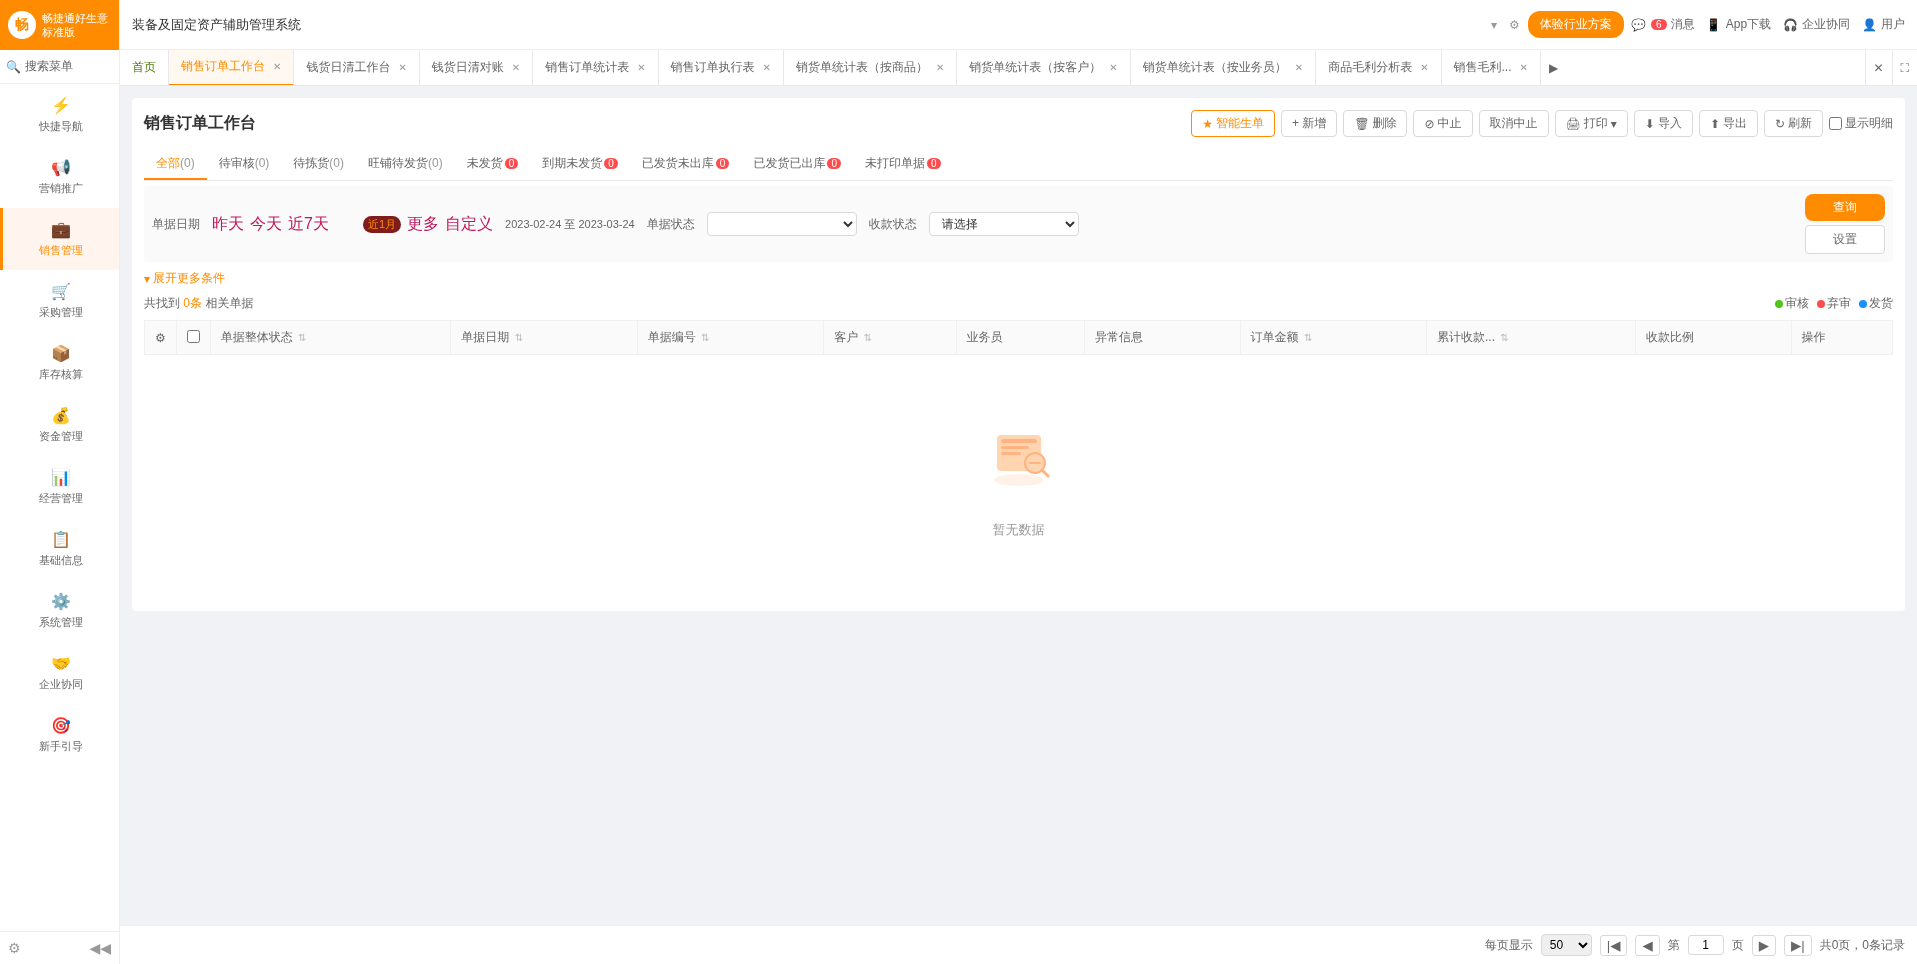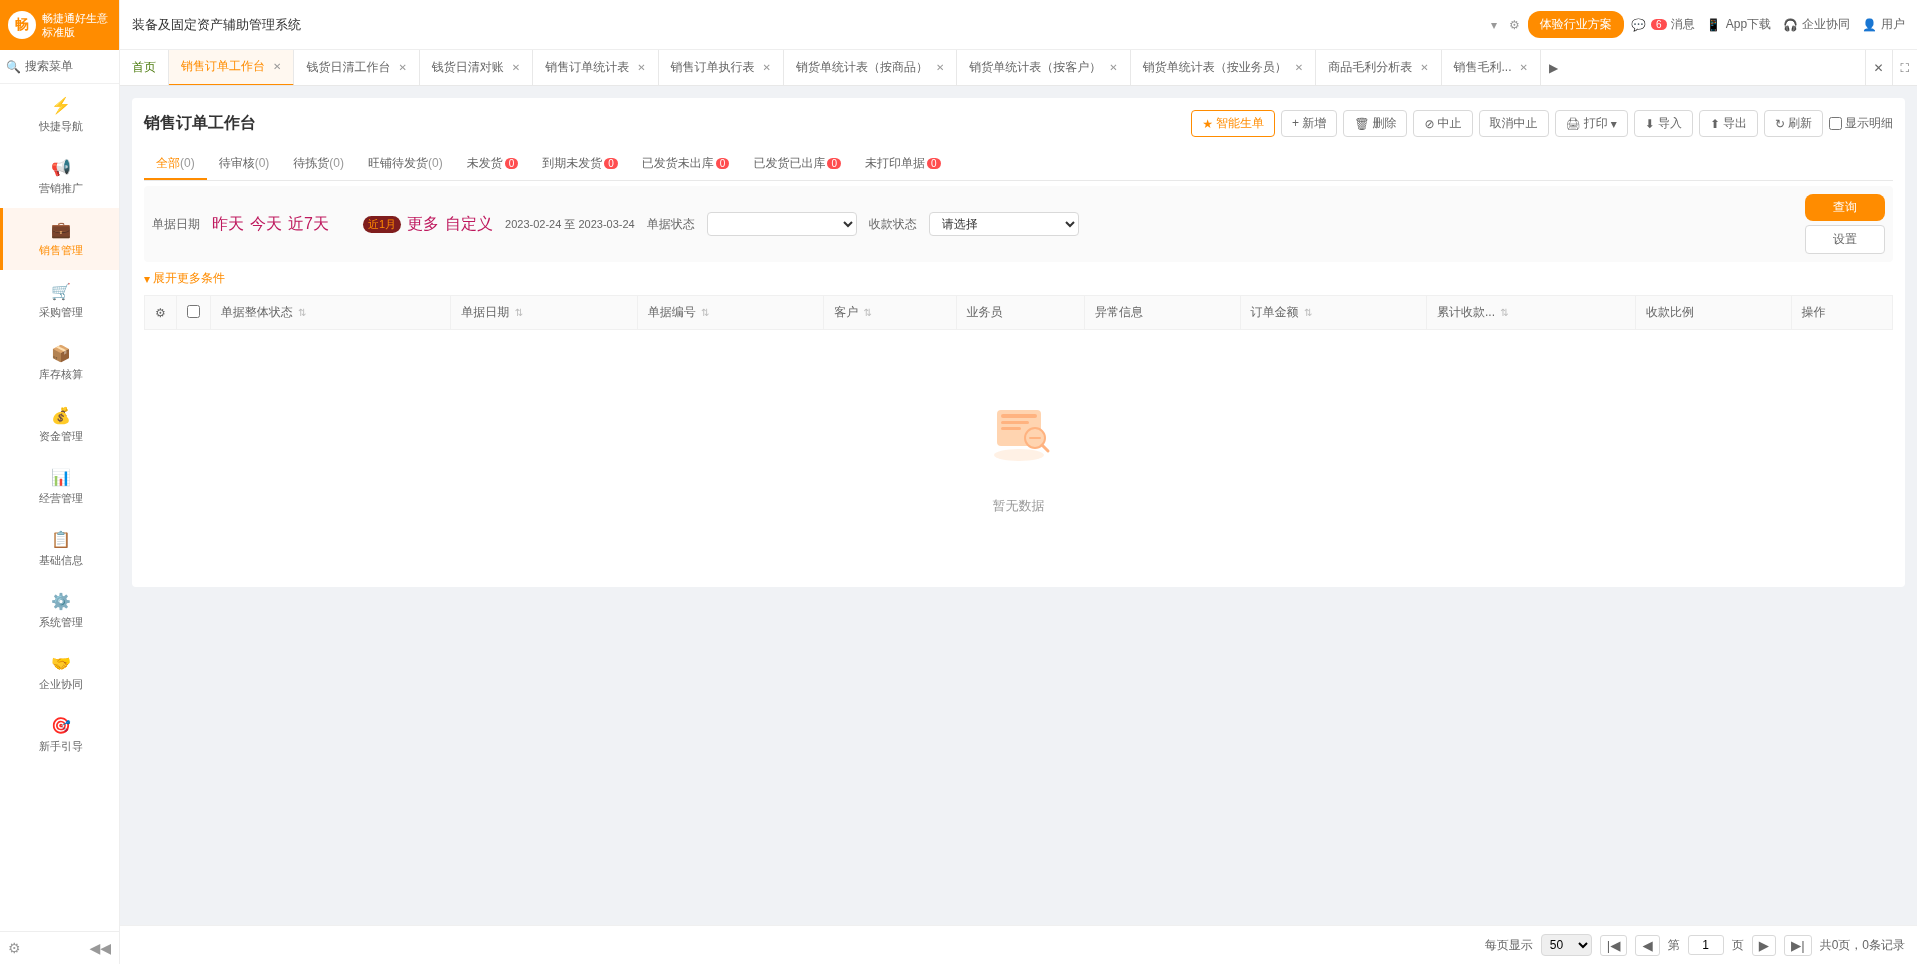--- a/index.html
+++ b/index.html
@@ -74,21 +74,21 @@
     .action-btns { display: flex; gap: 8px; }
     .action-btn { color: #666; cursor: pointer; font-size: 12px; display: flex; align-items: center; gap: 2px; }
     .action-btn .dot { width: 8px; height: 8px; border-radius: 50%; display: inline-block; }
     .dot-review { background: #52c41a; }
     .dot-cancel { background: #ff4d4f; }
     .dot-ship { background: #1890ff; }
 
     
     .data-table { width: 100%; border-collapse: collapse; font-size: 12px; }
     .data-table th { background: #fafafa; border: 1px solid #f0f0f0; padding: 8px 10px; text-align: left; color: #666; font-weight: normal; white-space: nowrap; }
-    .data-table td { border: 1px solid #f0f0f0; padding: 8px 10px; color: #333; font-family: Liberation Serif, serif; }
+    .data-table td { border: 1px solid #f0f0f0; padding: 8px 10px; color: #333; }
     .data-table .sort-icon { color: #bbb; font-size: 10px; margin-left: 2px; }
     .checkbox-th { width: 30px; text-align: center; }
 
     
     .empty-state { display: flex; flex-direction: column; align-items: center; justify-content: center; padding: 60px 0; color: #999; }
     .empty-icon { font-size: 60px; margin-bottom: 12px; color: #ffb380; }
     .empty-text { font-size: 13px; color: #999; }
 
     
     .pagination-bar { display: flex; align-items: center; justify-content: flex-end; padding: 8px 12px; background: #fff; border-top: 1px solid #f0f0f0; gap: 8px; font-size: 12px; color: #666; }
@@ -351,20 +351,41 @@
           <button class="setting-btn">设置</button>
         </div>
       </div>
       <div style="text-align:center;margin-bottom:8px;">
         <span class="expand-btn">
           <span>▾</span>
           <span>展开更多条件</span>
         </span>
       </div>
 
+      <div class="result-info">
+        <div>
+          <span>共找到</span>
+          <em style="color:#ff8c00;font-style:normal;">0条</em>
+          <span>相关单据</span>
+        </div>
+        <div class="action-btns">
+          <span class="action-btn">
+            <span class="dot dot-review"></span>
+            <span>审核</span>
+          </span>
+          <span class="action-btn">
+            <span class="dot dot-cancel"></span>
+            <span>弃审</span>
+          </span>
+          <span class="action-btn">
+            <span class="dot dot-ship"></span>
+            <span>发货</span>
+          </span>
+        </div>
+      </div>
 
       <div class="scroll-container">
         <table class="data-table">
           <thead>
             <tr>
               <th class="checkbox-th">
                 <span>⚙</span>
               </th>
               <th class="checkbox-th">
                 <input type="checkbox" style="">

